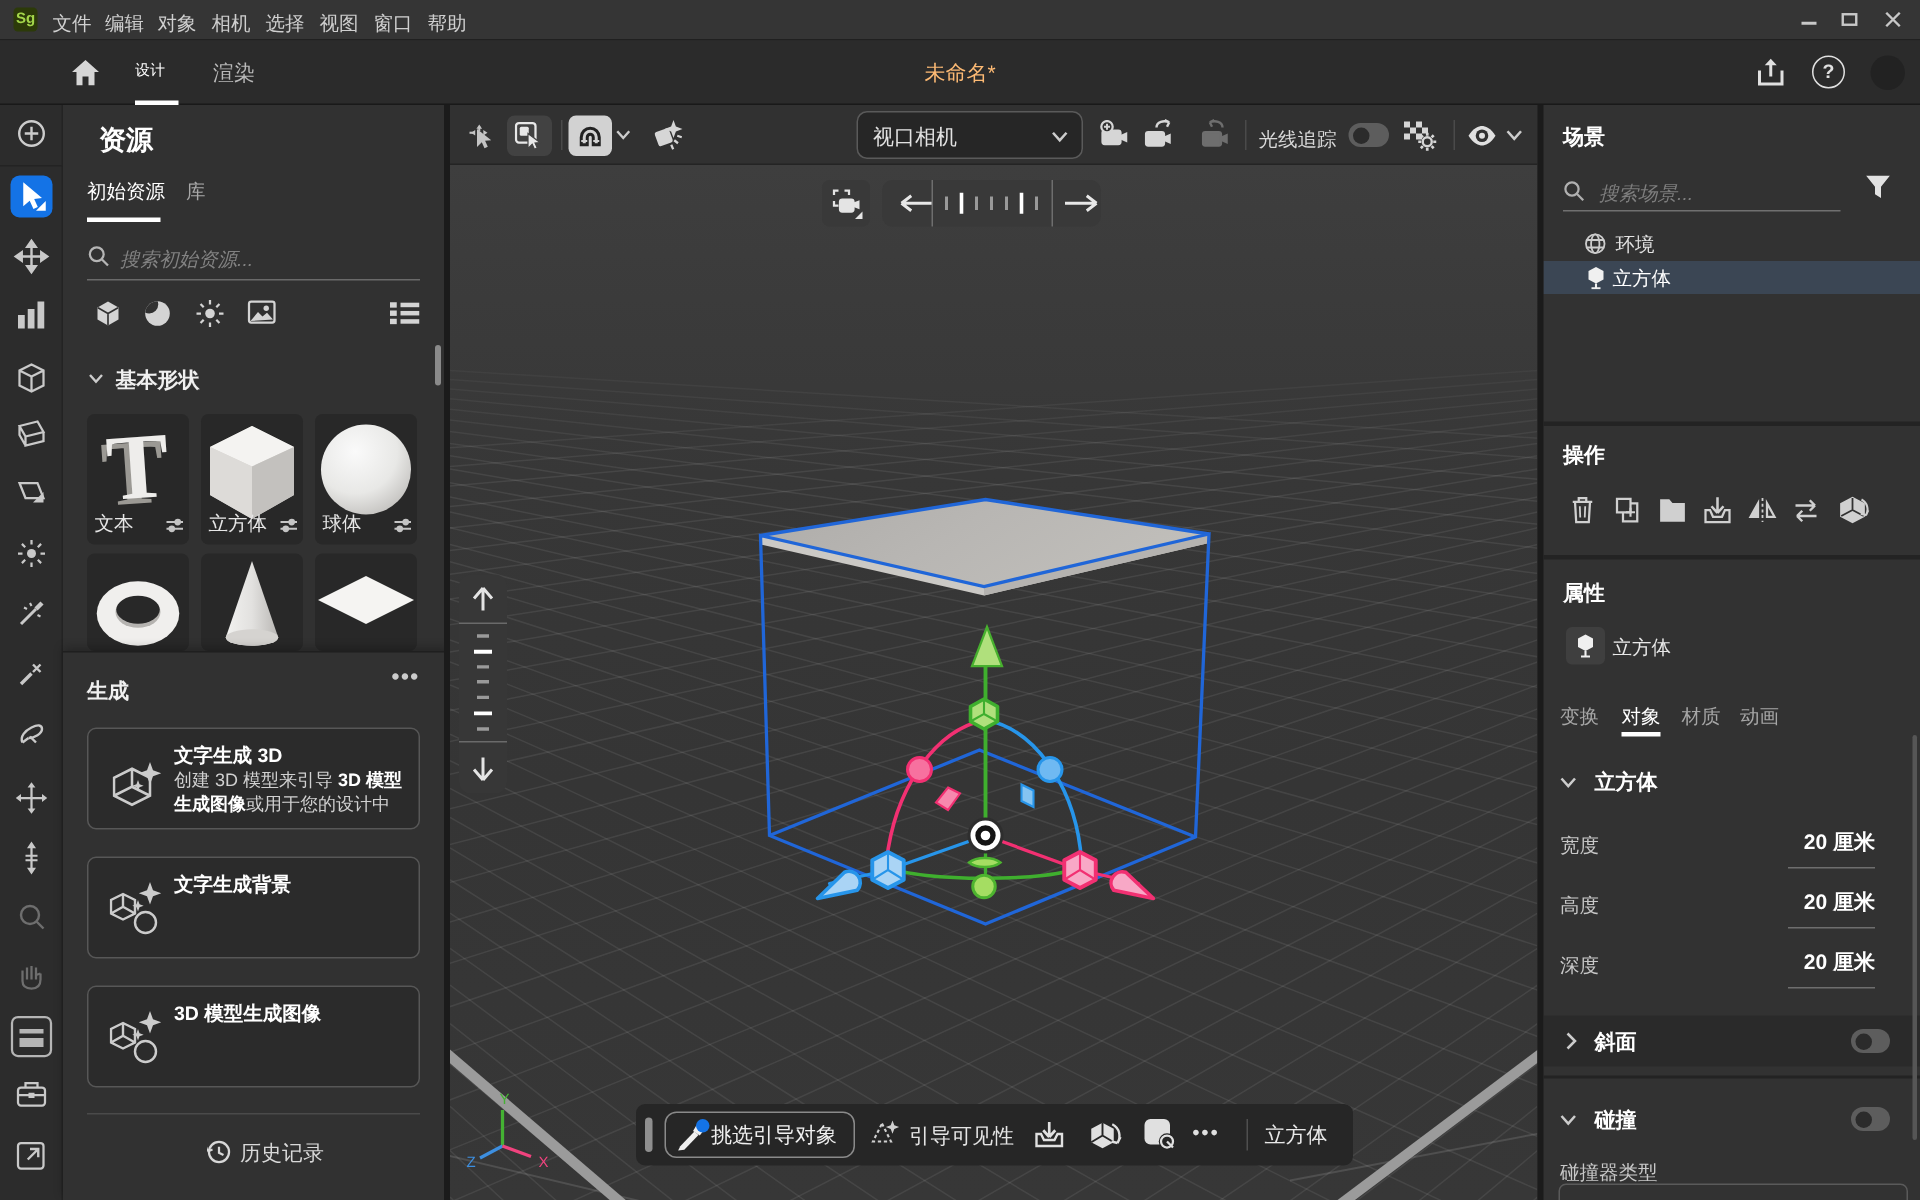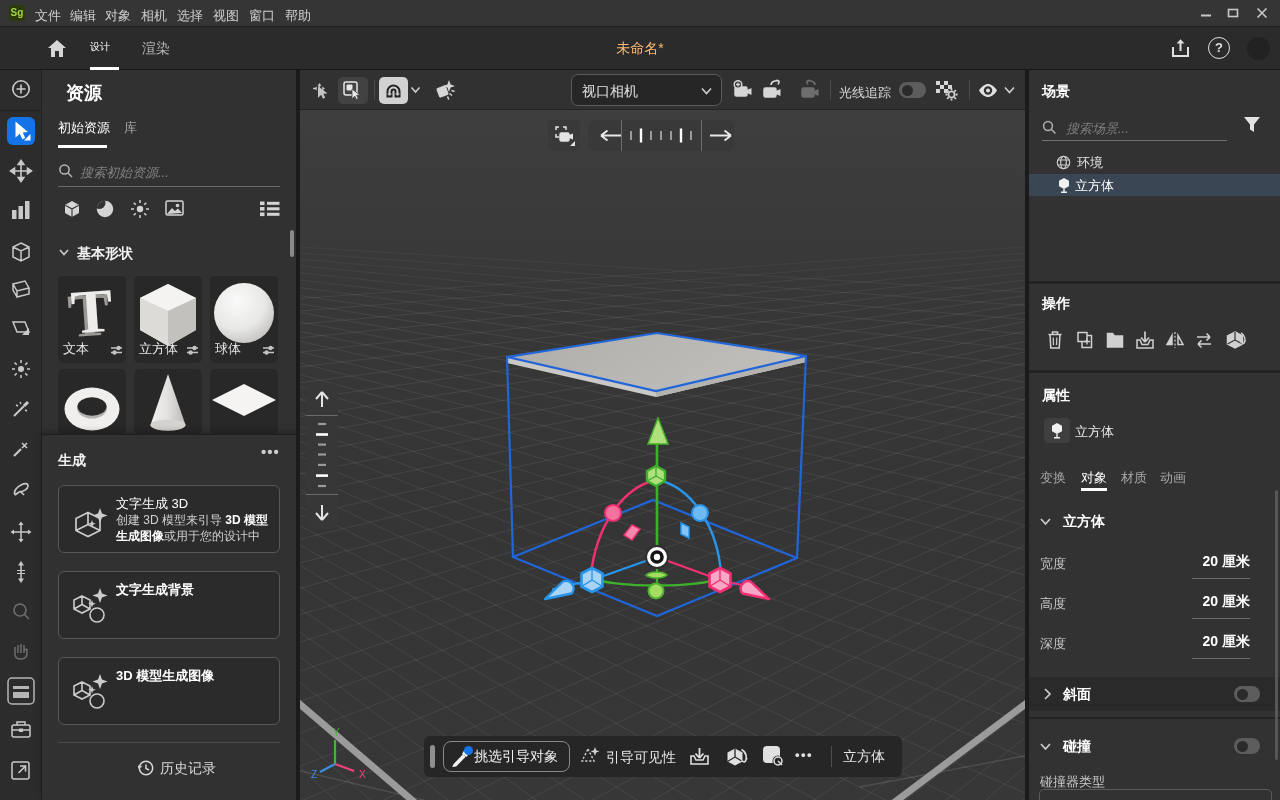--- a/index.html
+++ b/index.html
@@ -254,21 +254,21 @@
 
   <div class="abs" style="left:0; top:364px; width:258px; height:366px; background:#313131; border-top:1px solid #1f1f1f; box-shadow:0 -3px 6px rgba(0,0,0,0.25);">
     <div class="abs" style="left:16px; top:17px; font-size:14px; font-weight:bold; color:#f0f0f0;">生成</div>
     <div class="abs" style="left:219px; top:8px; font-size:15px; font-weight:bold; color:#cccccc; letter-spacing:1px;">•••</div>
     <div class="abs gencard" style="left:16px; top:50px;">
       <svg class="abs" style="left:16px; top:22px;" width="34" height="30" viewBox="0 0 34 30">
         <path d="M12 6 L24 12 L24 24 L12 30 L0 24 L0 12 Z M12 6 L12 18 L0 24 M12 18 L24 24" fill="none" stroke="#cccccc" stroke-width="1.7" transform="translate(1,-1.5)"></path>
         <path d="M25 0 L27 5.5 L32.5 7.5 L27 9.5 L25 15 L23 9.5 L17.5 7.5 L23 5.5 Z" fill="#cccccc"></path>
         <path d="M17 12 L18 14.8 L20.8 15.8 L18 16.8 L17 19.6 L16 16.8 L13.2 15.8 L16 14.8 Z" fill="#cccccc"></path>
       </svg>
-      <div class="abs" style="left:57px; top:9px; font-size:13px; font-weight:normal; color:#ffffff;">文字生成 3D</div>
+      <div class="abs" style="left:57px; top:9px; font-size:13px; font-weight:bold; color:#ffffff;">文字生成 3D</div>
       <div class="abs" style="left:57px; top:26px; width:160px; font-size:12px; line-height:16px; color:#d0d0d0;">创建 3D 模型来引导 <b style="color:#fff;">3D 模型生成图像</b>或用于您的设计中</div>
     </div>
     <div class="abs gencard" style="left:16px; top:136px;">
       <svg class="abs" style="left:14px; top:16px;" width="38" height="36" viewBox="0 0 38 36">
         <path d="M9 8 L17 12 L17 21 L9 25 L1 21 L1 12 Z M9 8 L9 16.5 L1 21 M9 16.5 L17 21" fill="none" stroke="#cccccc" stroke-width="1.6"></path>
         <circle cx="24" cy="27" r="7" fill="none" stroke="#cccccc" stroke-width="1.6"></circle>
         <path d="M27 0 L29 5.5 L34.5 7.5 L29 9.5 L27 15 L25 9.5 L19.5 7.5 L25 5.5 Z" fill="#cccccc"></path>
         <path d="M19 12 L20 14.8 L22.8 15.8 L20 16.8 L19 19.6 L18 16.8 L15.2 15.8 L18 14.8 Z" fill="#cccccc"></path>
       </svg>
       <div class="abs" style="left:57px; top:9px; font-size:13px; font-weight:bold; color:#ffffff;">文字生成背景</div>

